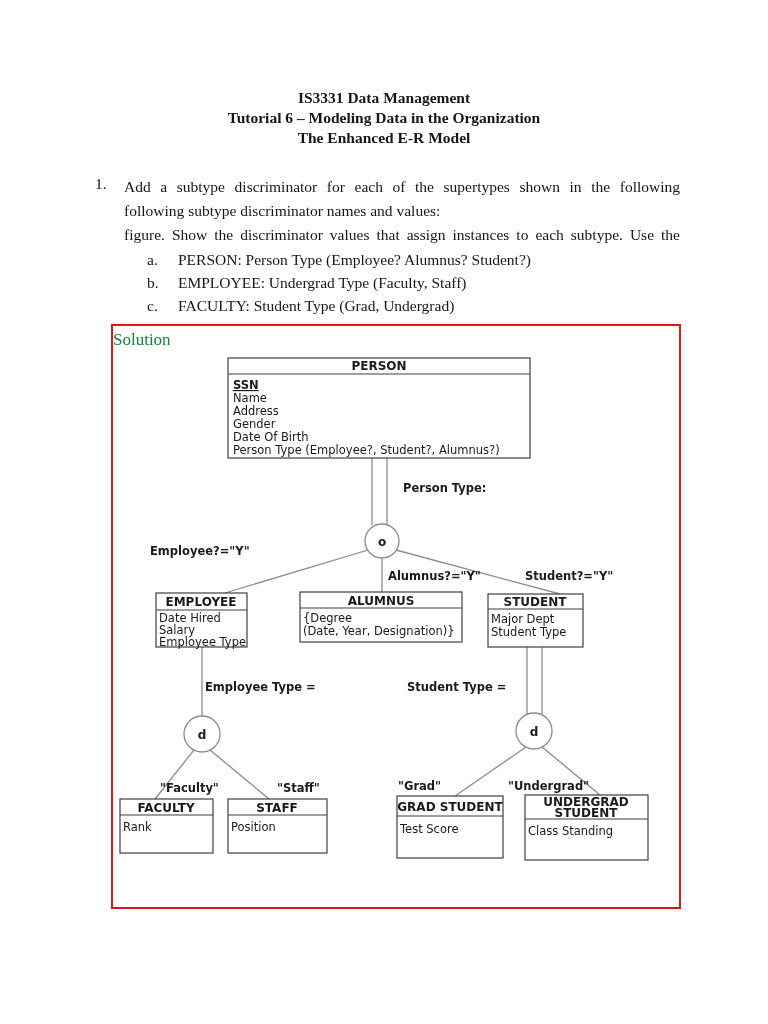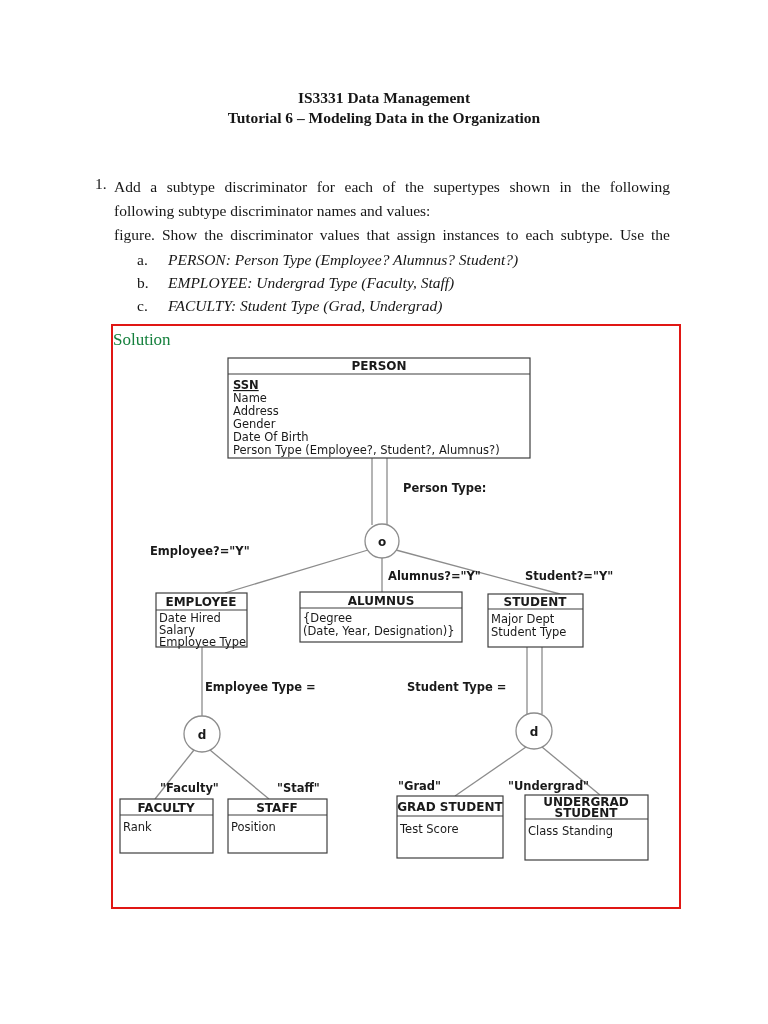--- a/index.html
+++ b/index.html
@@ -9,27 +9,27 @@
     font-family:"Liberation Serif", serif;color:#161616;overflow:hidden;
   }
   
   .doc-title{
     position:absolute;top:88px;left:84px;width:600px;text-align:center;
     font-weight:bold;font-size:15.5px;line-height:20px;
   }
   
   .question{position:absolute;top:175px;left:95px;width:575px;font-size:15.5px;}
   .q-number{position:absolute;left:0;top:0;}
-  .q-body{margin-left:19px;width:556px;line-height:24px;}
+  .q-body{margin-left:29px;width:556px;line-height:24px;}
   .q-line{white-space:nowrap;}
   .jline{text-align:justify;text-align-last:justify;white-space:normal;}
   .q-items{margin-top:1px;}
   .q-item{position:relative;line-height:23px;height:23px;}
   .q-item .marker{position:absolute;left:23px;}
-  .q-item .itext{position:absolute;left:54px;white-space:nowrap;font-style:italic;}
+  .q-item .itext{position:absolute;left:54px;white-space:nowrap;}
   
   .solution-box{
     position:absolute;left:111px;top:324px;width:566px;height:581px;
     border:2.5px solid #e01714;background:#ffffff;
   }
   .solution-label{
     position:absolute;left:0px;top:4px;color:#15803d;
     font-family:"Liberation Serif", serif;font-size:17px;
   }
   svg{position:absolute;left:0;top:0;}
@@ -45,20 +45,21 @@
   .circ{fill:#ffffff;stroke:#8c8c8c;stroke-width:1.3;}
 </style>
 </head>
 <body>
 
 <div class="page">
 
   <div class="doc-title">
     <div>IS3331 Data Management</div>
     <div>Tutorial 6 – Modeling Data in the Organization</div>
+    <div>The Enhanced E-R Model</div>
   </div>
 
   <div class="question">
     <span class="q-number">1.</span>
     <div class="q-body">
       <div class="q-line jline">Add a subtype discriminator for each of the supertypes shown in the following</div>
       <div class="q-line">following subtype discriminator names and values:</div>
       <div class="q-line jline">figure. Show the discriminator values that assign instances to each subtype. Use the</div>
       <div class="q-items">
         <div class="q-item">

